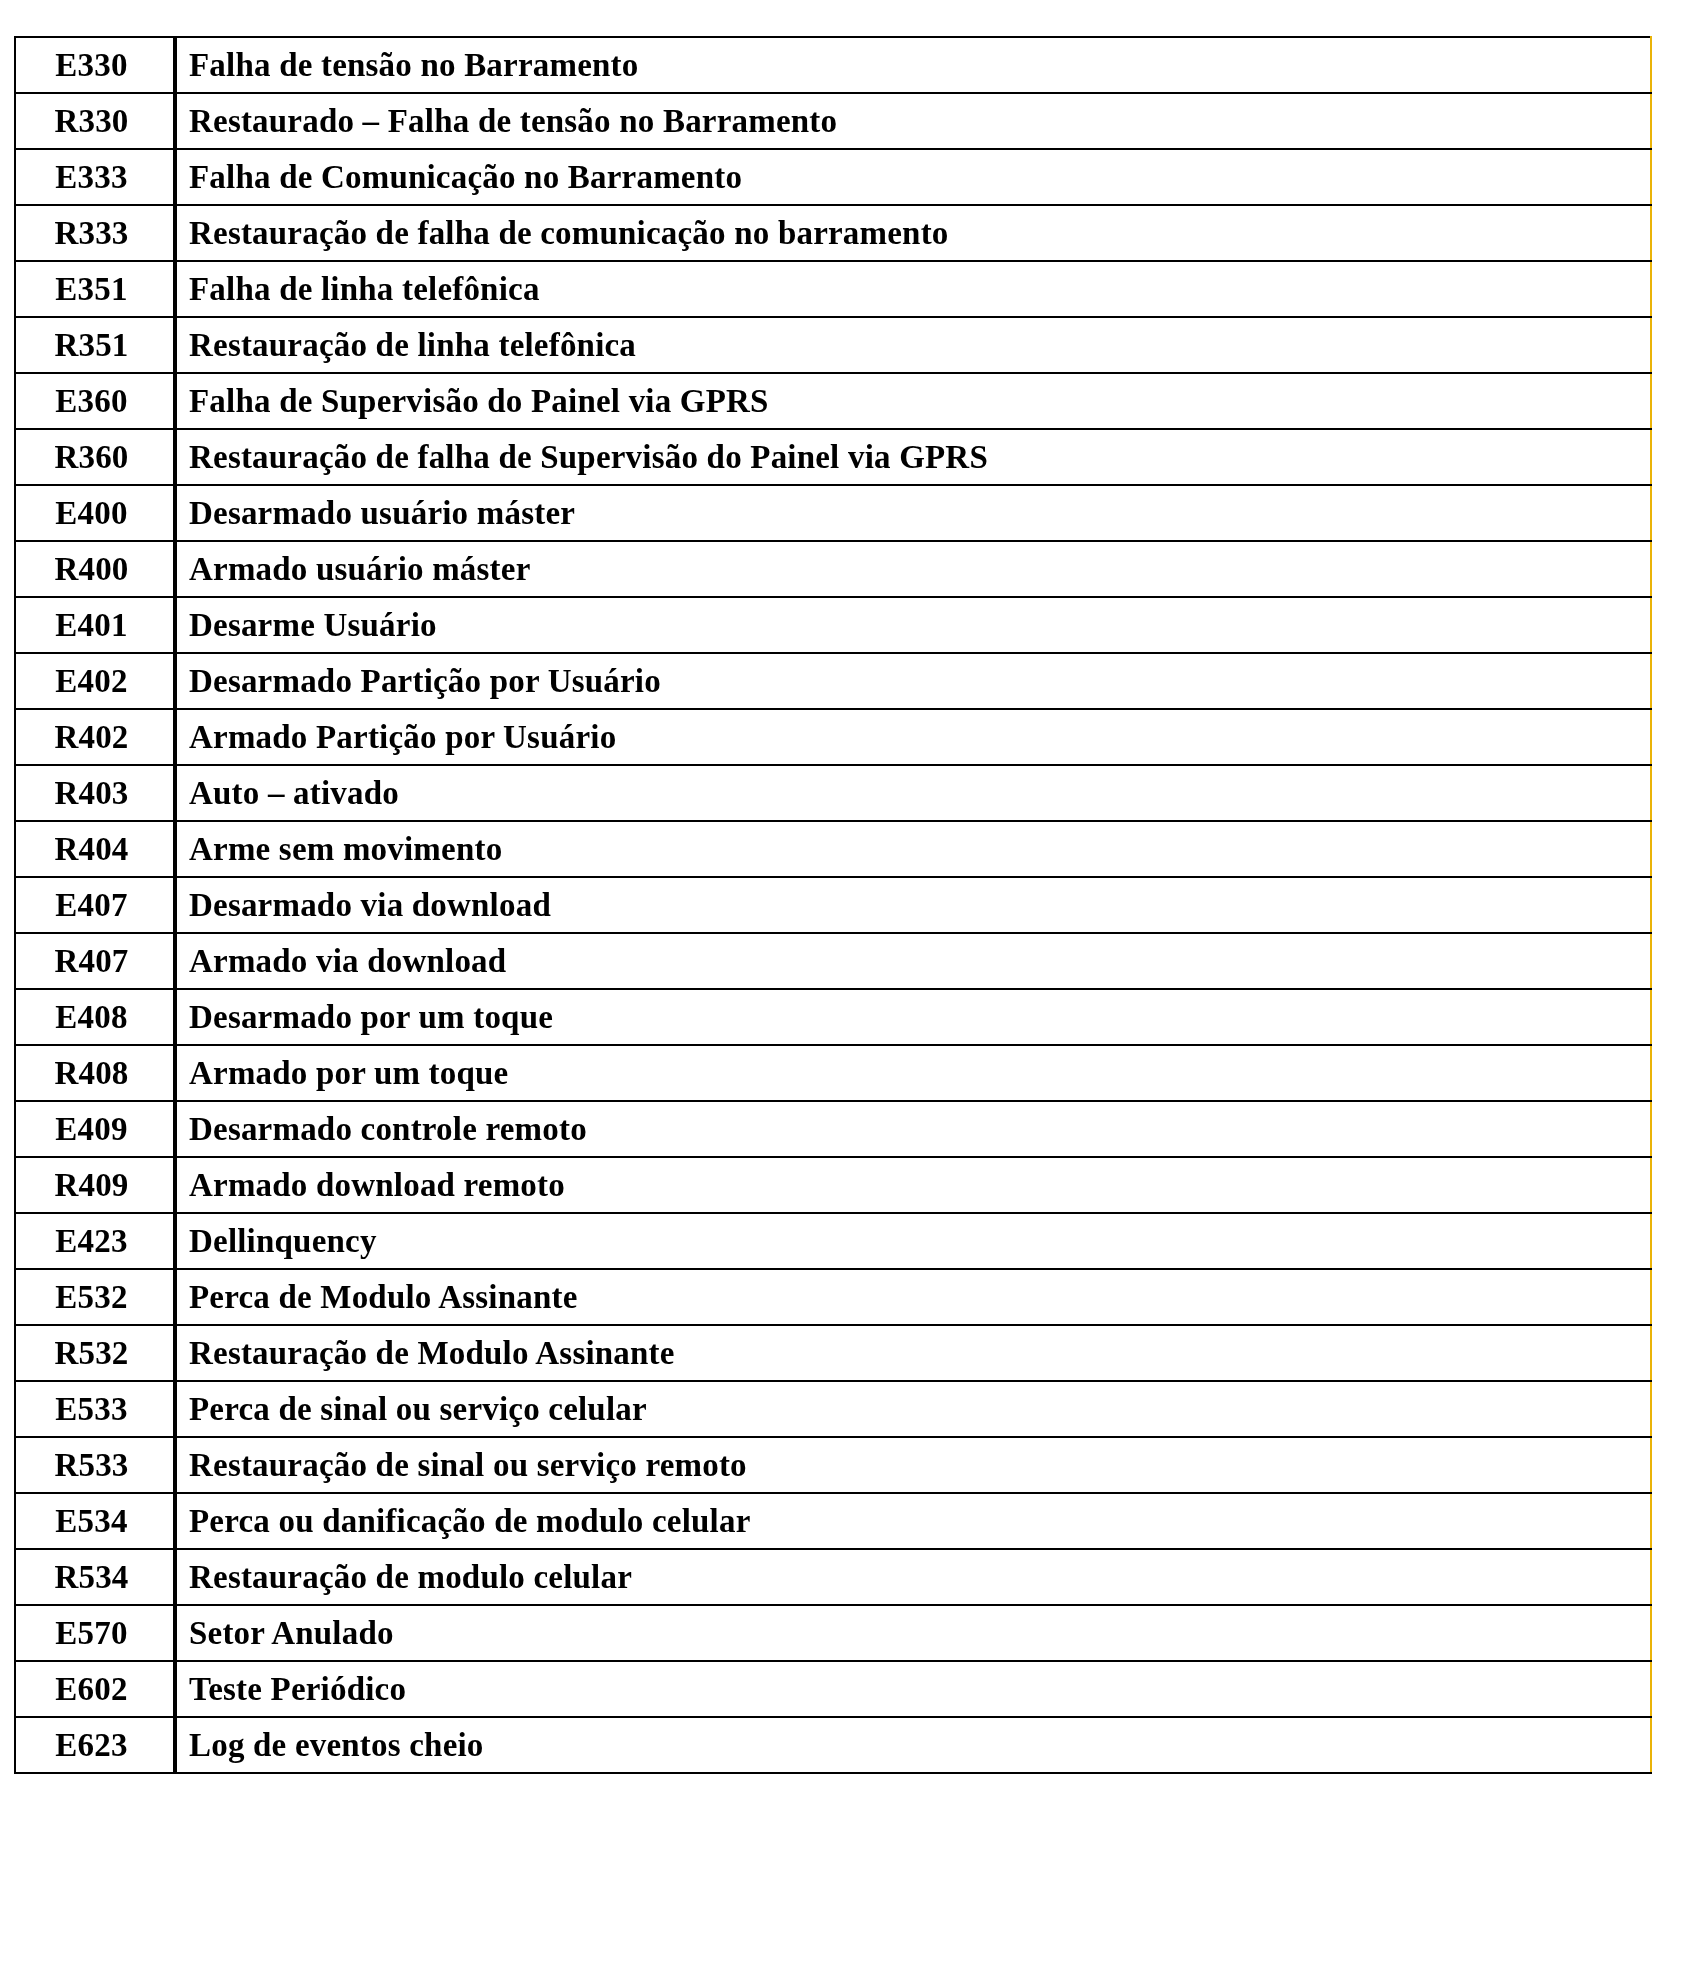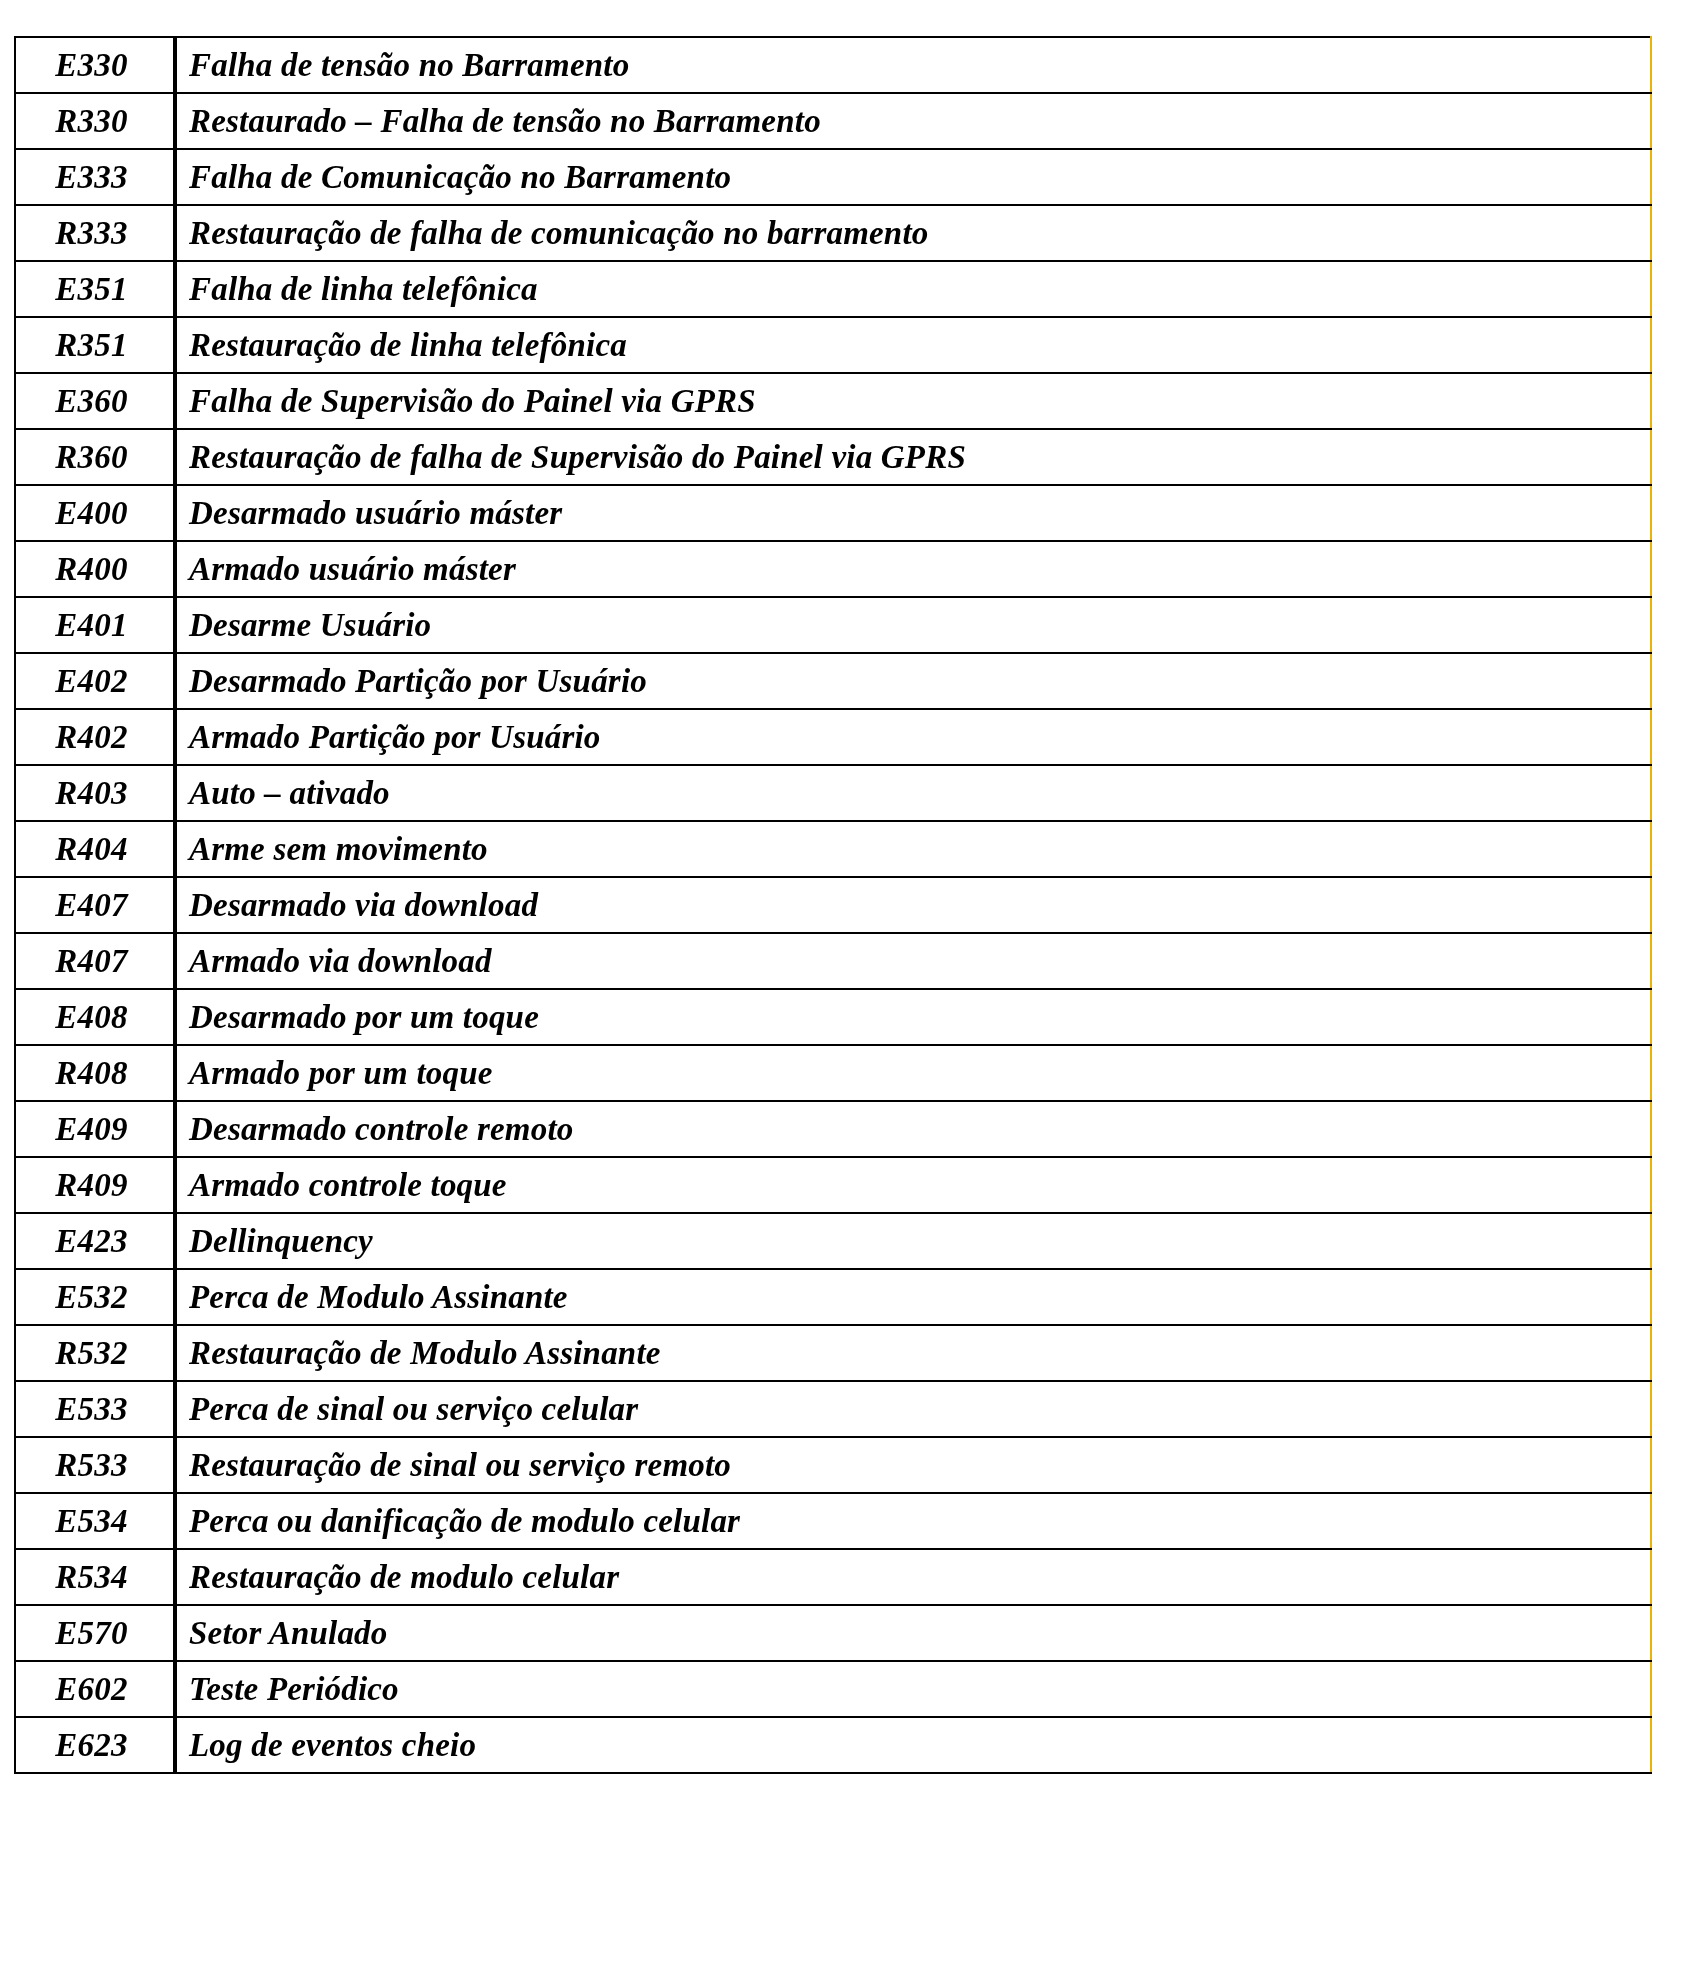--- a/index.html
+++ b/index.html
@@ -13,21 +13,20 @@
     font-family: "Liberation Serif", serif;
     color: #000000;
     overflow: hidden;
   }
   .page {
     position: relative;
     width: 1684px;
     height: 1602px;
     background: #ffffff;
     box-sizing: border-box;
-    font-style: italic;
   }
   .table-wrap {
     position: absolute;
     left: 14px;
     top: 36px;
     width: 1636px;
   }
   table.codes {
     border-collapse: collapse;
     table-layout: fixed;
@@ -162,21 +161,21 @@
           <tr>
             <td class="code">R408</td>
             <td class="desc">Armado por um toque</td>
           </tr>
           <tr>
             <td class="code">E409</td>
             <td class="desc">Desarmado controle remoto</td>
           </tr>
           <tr>
             <td class="code">R409</td>
-            <td class="desc">Armado controle toque</td>
+            <td class="desc">Armado download remoto</td>
           </tr>
           <tr>
             <td class="code">E423</td>
             <td class="desc">Dellinquency</td>
           </tr>
           <tr>
             <td class="code">E532</td>
             <td class="desc">Perca de Modulo Assinante</td>
           </tr>
           <tr>

